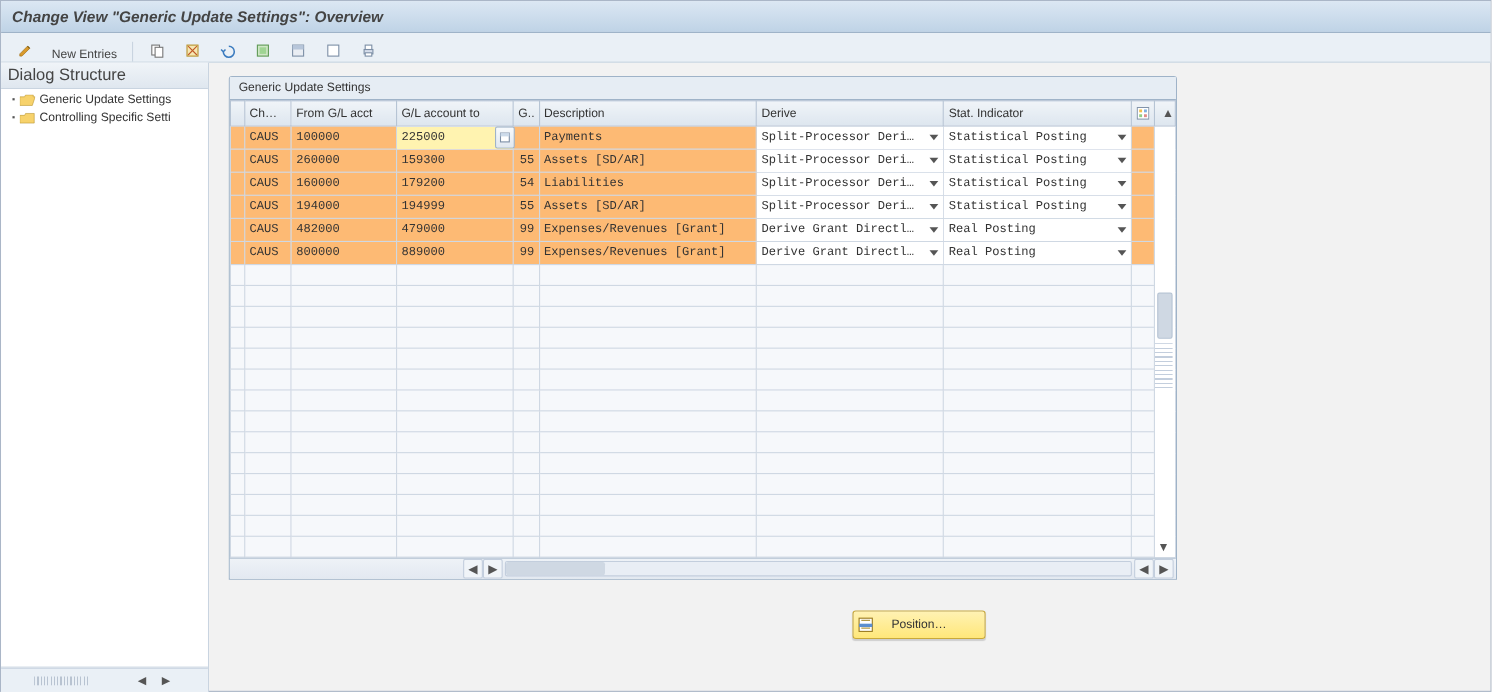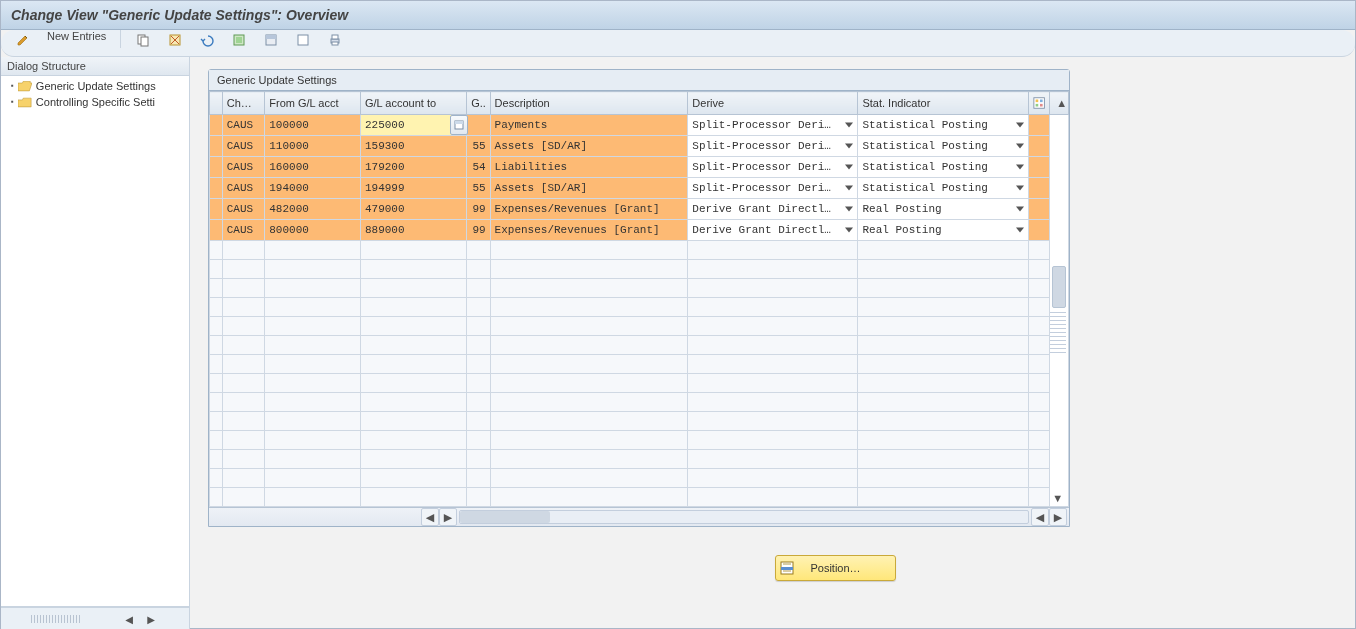--- a/index.html
+++ b/index.html
@@ -35,25 +35,24 @@
     font-weight: bold;
     font-size: 14px;
     color: #444;
   }
   
   .toolbar {
     height: 26px;
     background: #eaf0f6;
     border-bottom: 1px solid #c9d4e0;
     display: flex;
-    align-items: flex-start;
+    align-items: flex-end;
     padding: 0 8px;
     gap: 4px;
     position: relative;
-    border-radius: 13px;
   }
   .toolbar .sep {
     width: 1px; height: 18px; background: #c9d4e0; margin: 0 4px;
   }
   .tb-btn {
     display: inline-flex;
     align-items: center;
     justify-content: center;
     min-width: 18px;
     height: 18px;
@@ -85,21 +84,21 @@
     background: #f5f7fa;
     display: flex;
     flex-direction: column;
     position: relative;
   }
   .panel-header {
     background: linear-gradient(#f0f4f8, #dfe7ef);
     border-bottom: 1px solid #c9d4e0;
     padding: 3px 6px;
     color: #444;
-    font-size: 11px;
+    font-size: 15px;
     white-space: nowrap;
     overflow: hidden;
   }
   .tree {
     flex: 1;
     background: #fff;
     border-bottom: 1px solid #c9d4e0;
     padding-top: 2px;
     white-space: nowrap;
     overflow: hidden;
@@ -470,21 +469,21 @@
                     <div class="vs-grip"></div>
                     <div style="position:absolute;bottom:0;left:0;right:0;" class="sbtn">▼</div>
                   </td>
                 </tr>
                 <tr>
                   <td class="ro"></td>
                   <td class="ro">
                     <span class="cell-inner">CAUS</span>
                   </td>
                   <td class="ro">
-                    <span class="cell-inner">110000</span>
+                    <span class="cell-inner">260000</span>
                   </td>
                   <td class="ro">
                     <span class="cell-inner">159300</span>
                   </td>
                   <td class="ro">
                     <span class="cell-inner" style="text-align: right;">55</span>
                   </td>
                   <td class="ro">
                     <span class="cell-inner">Assets [SD/AR]</span>
                   </td>

